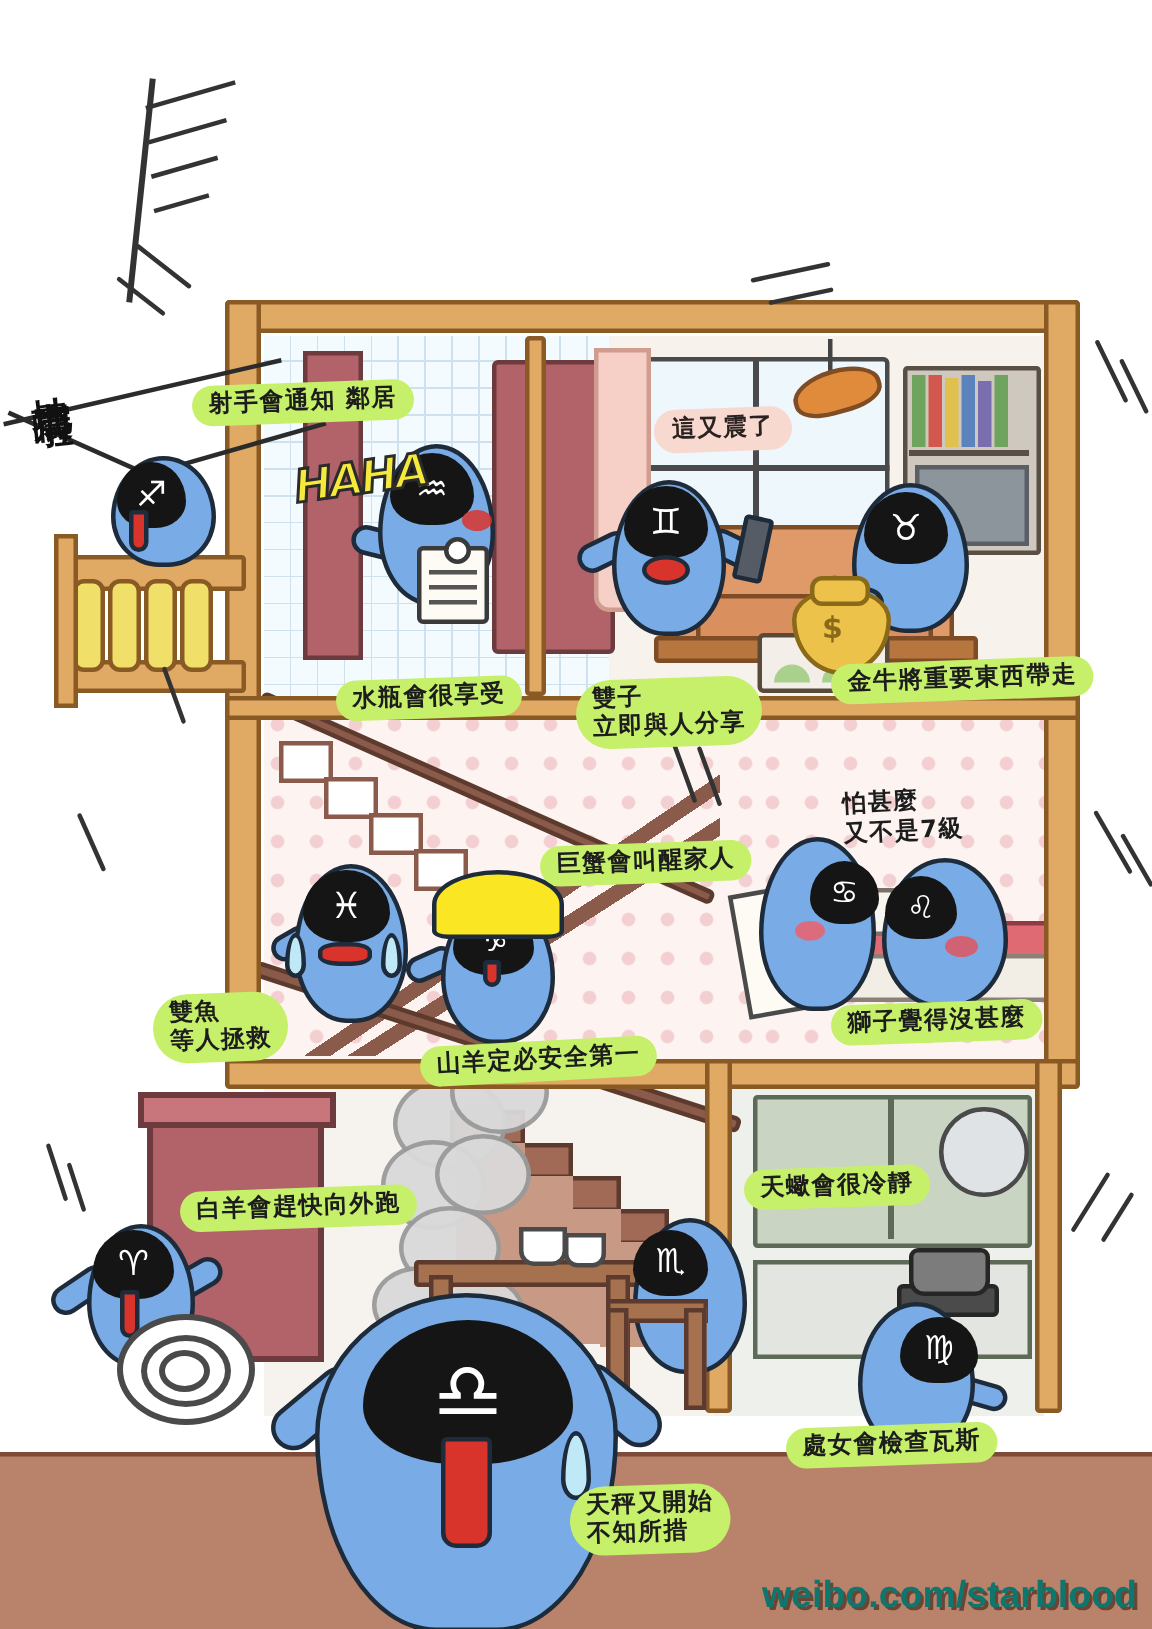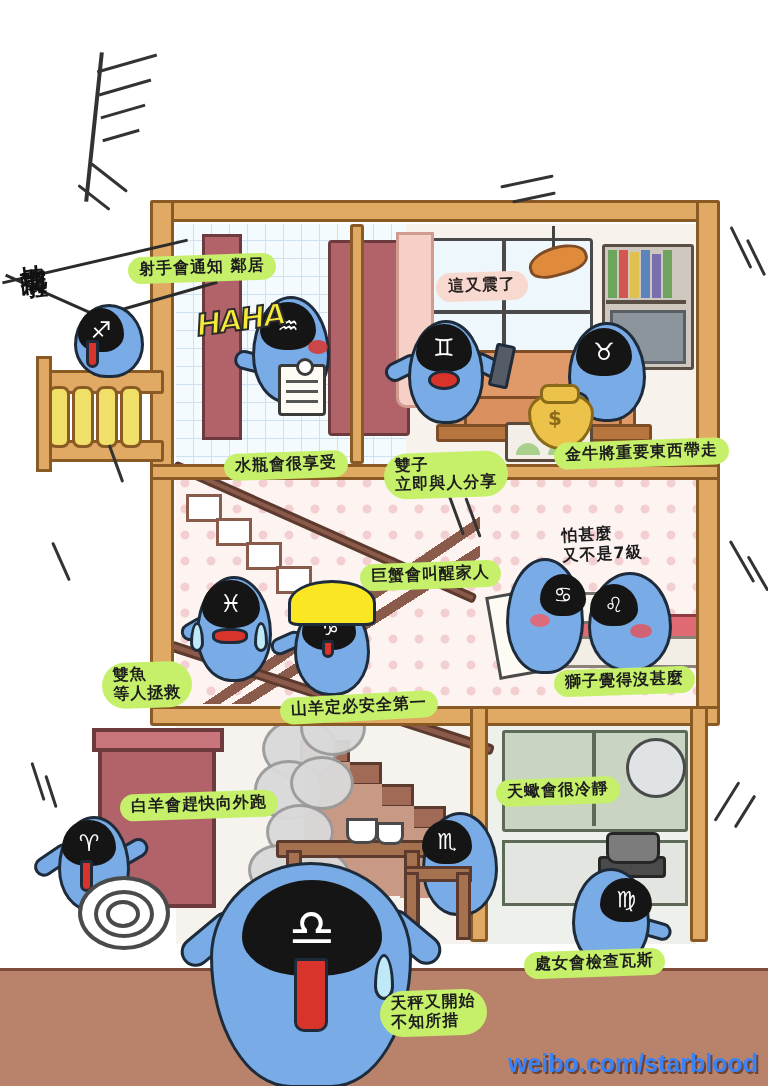--- a/index.html
+++ b/index.html
@@ -46,21 +46,21 @@
   
   .cap{position:absolute;background:#c6f06a;border-radius:24px;padding:3px 11px 5px;
        color:#1d1d1d;font-family:"DejaVu Sans", sans-serif;font-weight:bold;
        font-size:16px;line-height:1.18;white-space:pre-line;letter-spacing:1px;}
   .bub-pink{position:absolute;background:#f8d9cf;border-radius:20px;padding:3px 12px 5px;
        color:#2a2220;font-weight:bold;font-size:16px;letter-spacing:1px;}
   .plaintxt{position:absolute;color:#1d1d1d;font-weight:bold;font-size:16px;line-height:1.25;white-space:pre-line;letter-spacing:1px;}
   .vtxt{position:absolute;writing-mode:vertical-rl;color:#111;font-weight:bold;font-size:26px;letter-spacing:4px;}
   .haha{position:absolute;color:#f5e93c;-webkit-text-stroke:2px #2b2b2b;font-size:30px;font-weight:bold;font-style:italic;letter-spacing:-2px;transform:rotate(-8deg);}
 
-  .wm{position:absolute;right:10px;bottom:8px;color:#3b82f6;font-size:25px;font-weight:bold;
+  .wm{position:absolute;right:10px;bottom:8px;color:#0f766e;font-size:25px;font-weight:bold;
       font-family:"Liberation Sans", sans-serif;text-shadow:2px 2px 0 #6d4433;}
 
   
   .shake{position:absolute;background:#333;height:3px;border-radius:3px;}
   .smoke{position:absolute;background:#d9d9d9;border:3px solid #9a9a9a;border-radius:50%;opacity:.95;}
 </style>
 </head>
 <body>
 
 <div id="stage">

